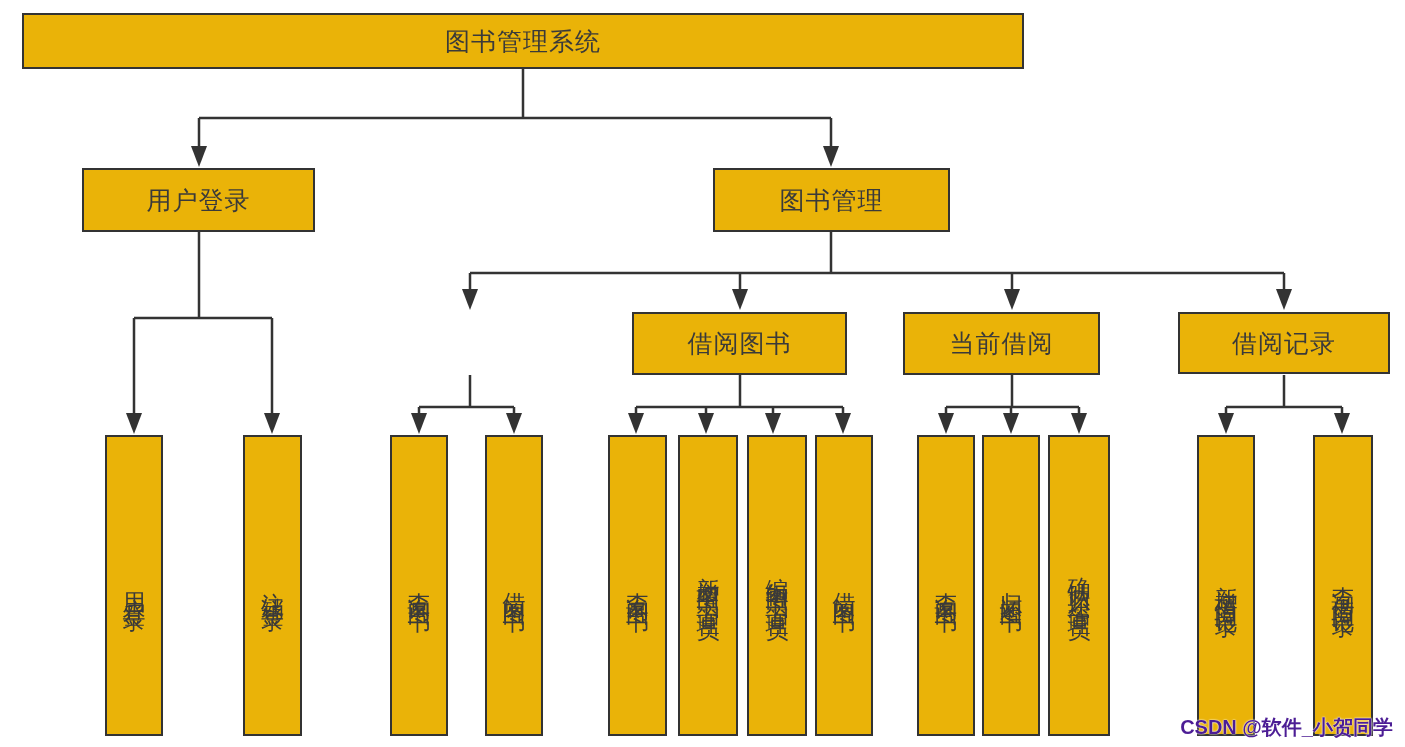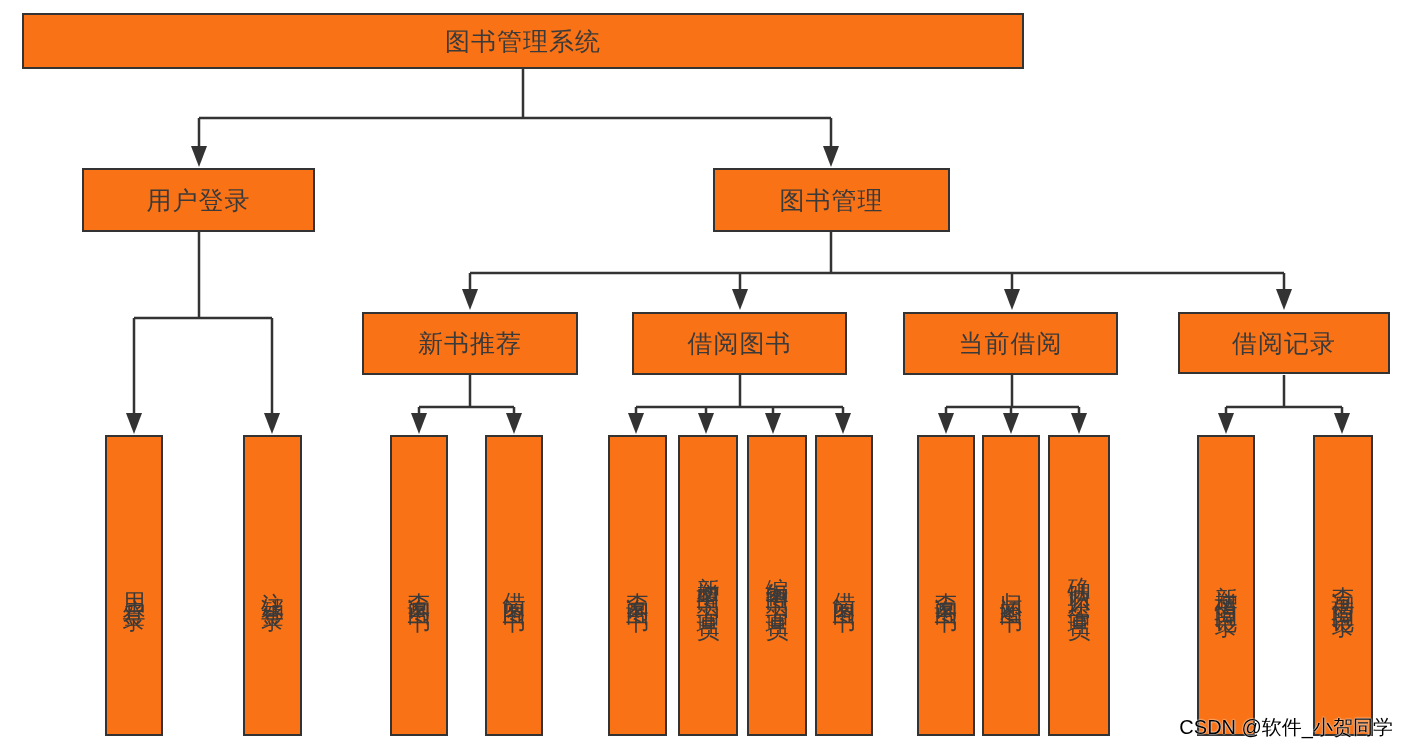--- a/index.html
+++ b/index.html
@@ -19,21 +19,21 @@
   .connectors path {
     stroke: #333333;
     stroke-width: 2.5;
     fill: none;
   }
   .connectors polygon { fill: #333333; }
   .node {
     position: absolute;
     box-sizing: border-box;
     border: 2.5px solid #333333;
-    background: #f97316;
+    background: #eab308;
     display: flex;
     align-items: center;
     justify-content: center;
     color: #3a3a3a;
   }
   .hnode { font-size: 25px; letter-spacing: 1px; white-space: nowrap; }
   .leaf { top: 435px; height: 301px; }
   .vtext {
     writing-mode: vertical-rl;
     text-orientation: mixed;
@@ -41,24 +41,25 @@
     line-height: 1;
     letter-spacing: 6px;
     color: #3a3a3a;
     white-space: nowrap;
   }
   .watermark {
     position: absolute;
     right: 12px;
     bottom: 6px;
     font-size: 20px;
-    color: #000000;
+    color: #4c1d95;
     text-shadow: 0 0 2px #ffffff, 0 0 1px #ffffff;
     white-space: nowrap;
     z-index: 5;
+    font-weight: bold;
   }
 </style>
 </head>
 <body>
 
 <div class="canvas">
 
   <svg class="connectors" viewBox="0 0 1405 747" xmlns="http://www.w3.org/2000/svg">
 
     <g>
@@ -113,27 +114,24 @@
     <span>图书管理系统</span>
   </div>
 
   <div class="node hnode" style="left:82px; top:168px; width:233px; height:64px;">
     <span>用户登录</span>
   </div>
   <div class="node hnode" style="left:713px; top:168px; width:237px; height:64px;text-align:center;">
     <span>图书管理</span>
   </div>
 
-  <div class="node hnode" style="left:362px; top:312px; width:216px; height:63px;">
-    <span>新书推荐</span>
-  </div>
   <div class="node hnode" style="left:632px; top:312px; width:215px; height:63px;">
     <span>借阅图书</span>
   </div>
-  <div class="node hnode" style="left:903px; top:312px; width:215px; height:63px;">
+  <div class="node hnode" style="left:903px; top:312px; width:197px; height:63px;">
     <span>当前借阅</span>
   </div>
   <div class="node hnode" style="left:1178px; top:312px; width:212px; height:62px;">
     <span>借阅记录</span>
   </div>
 
   <div class="node leaf" style="left:105px; width:58px;">
     <span class="vtext">用户登录</span>
   </div>
   <div class="node leaf" style="left:243px; width:59px;">

